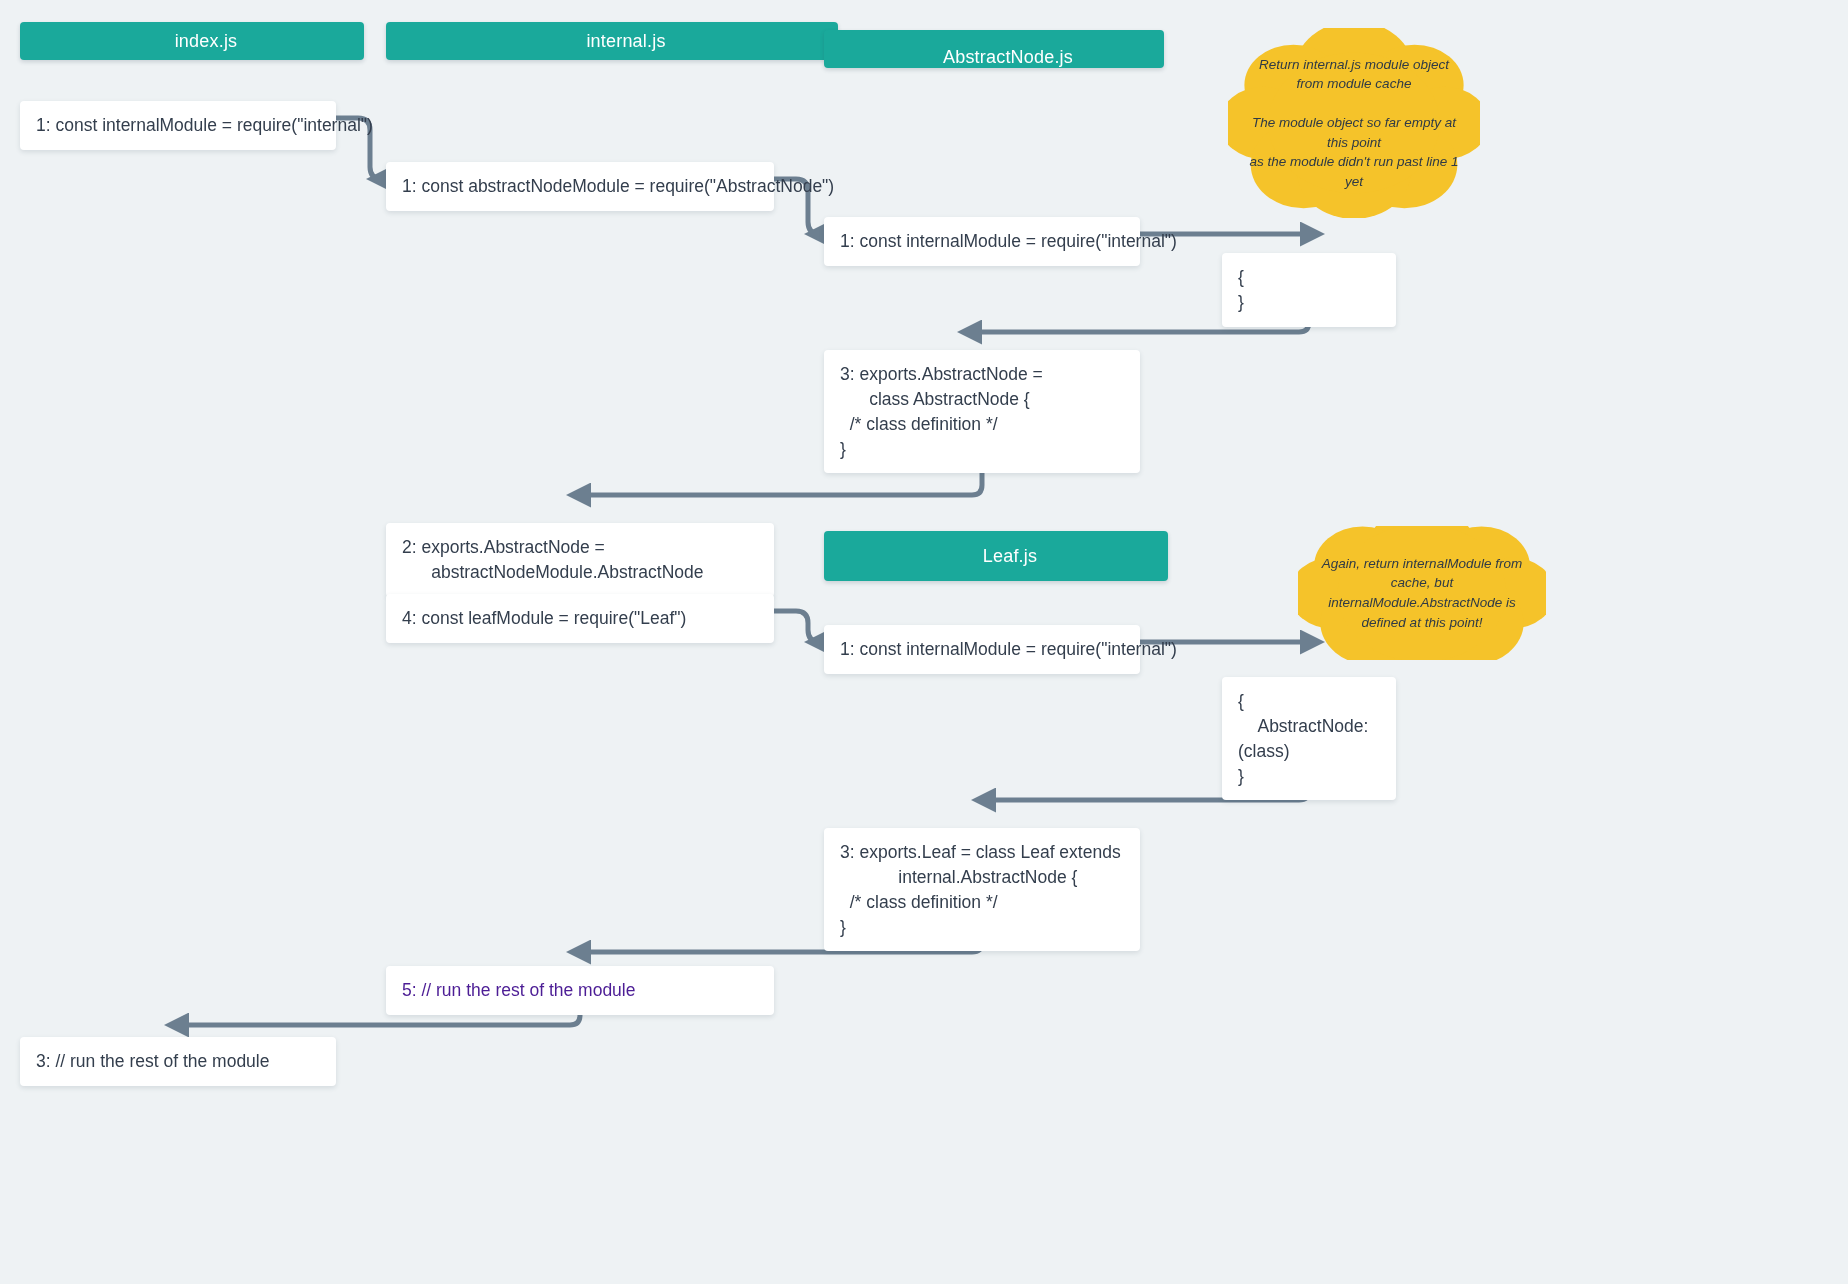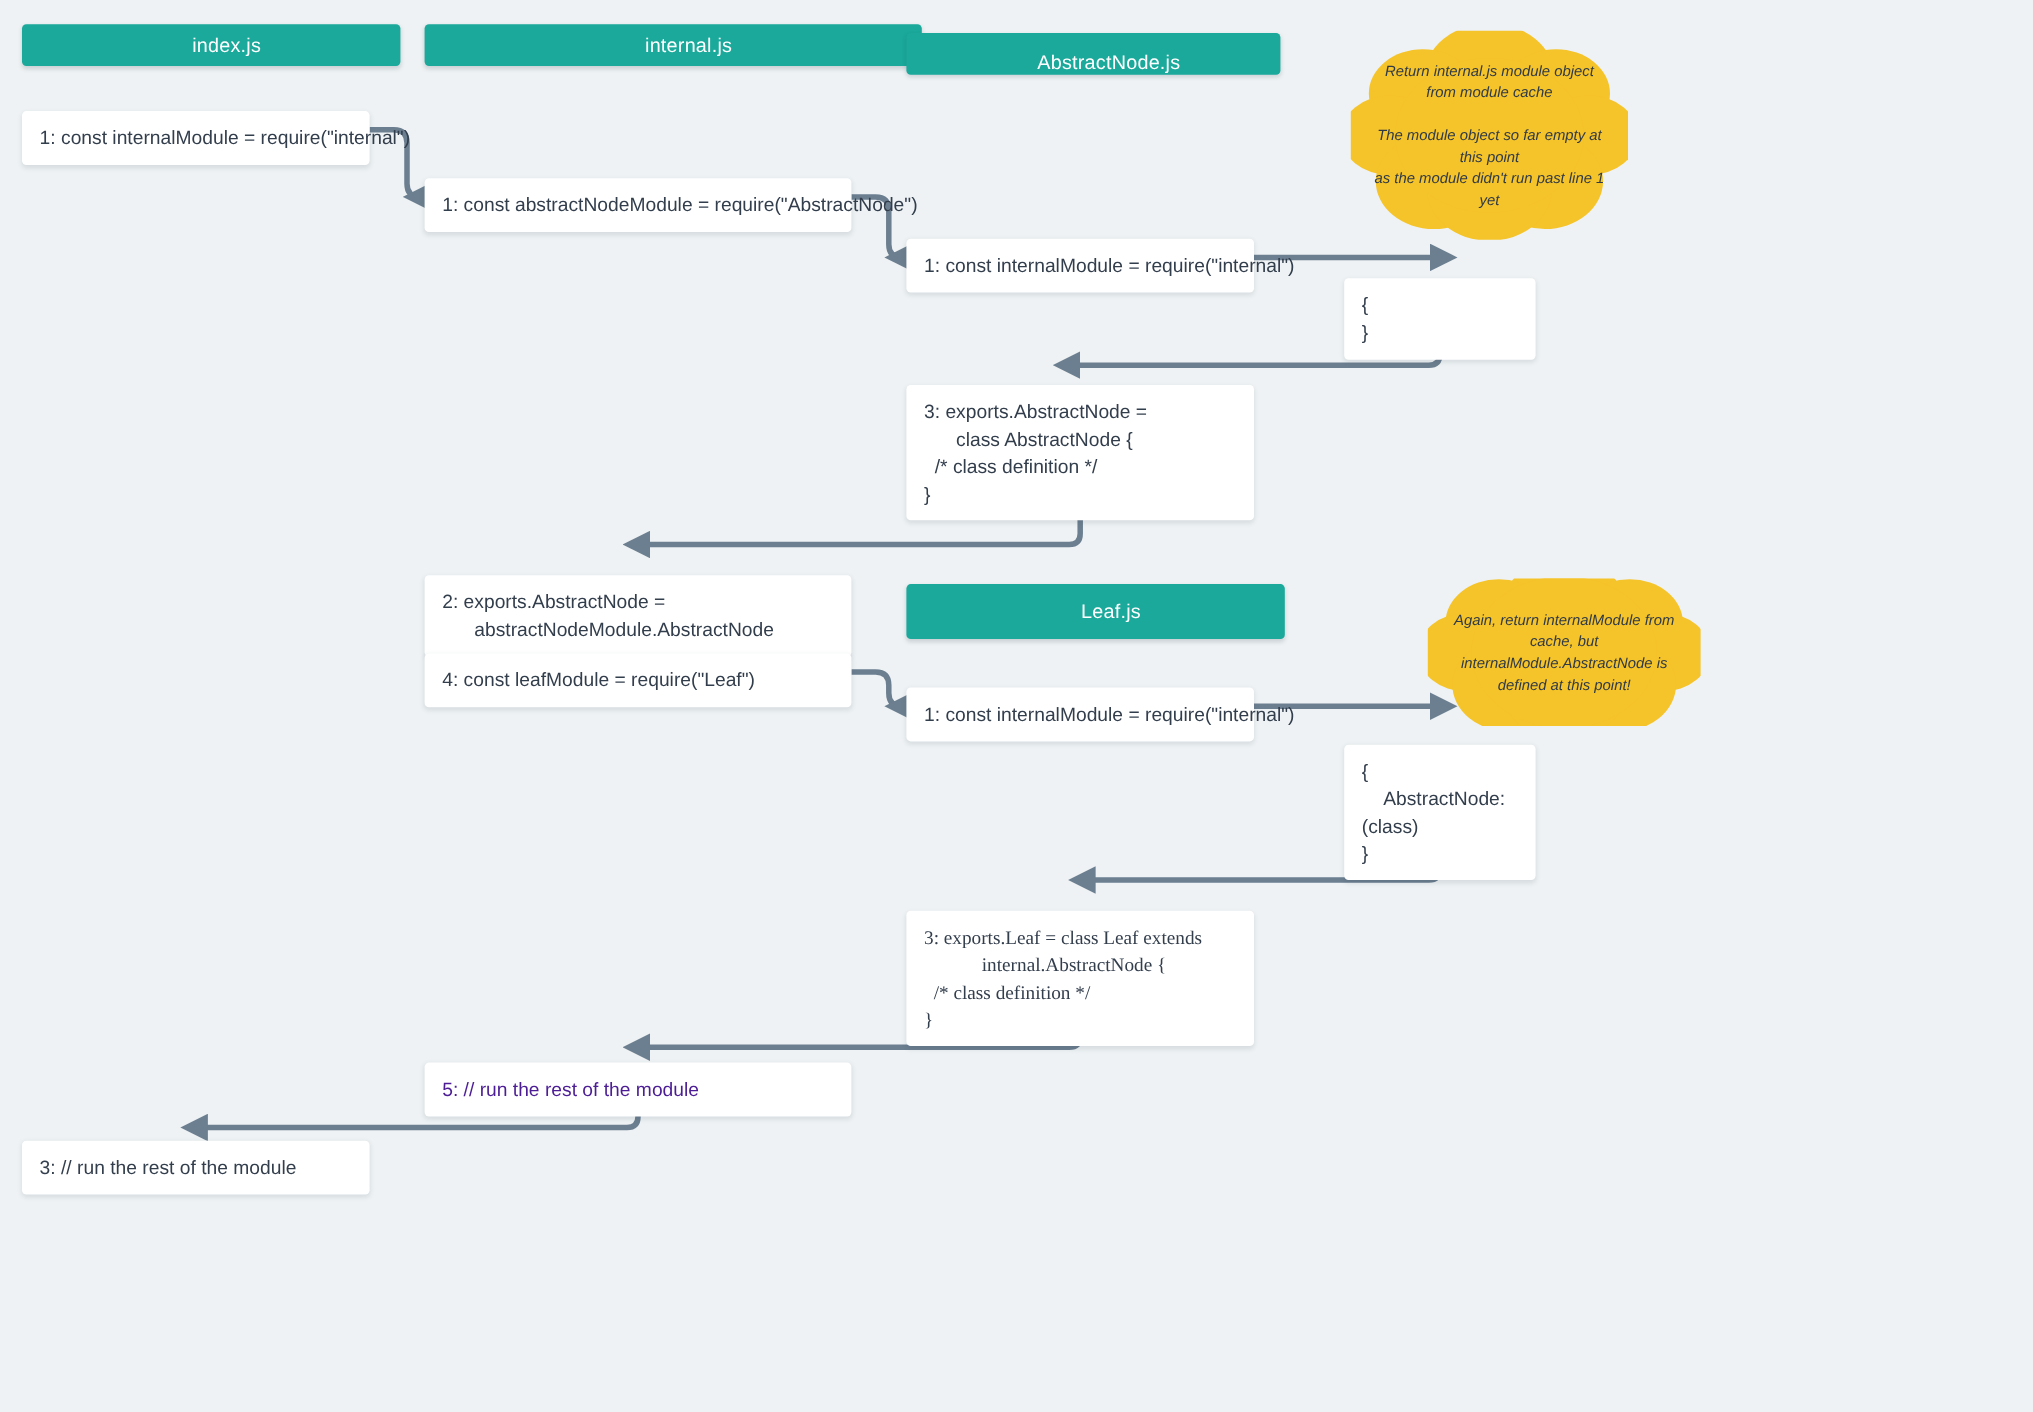--- a/index.html
+++ b/index.html
@@ -128,21 +128,21 @@
       class AbstractNode {
   /* class definition */
 }</span></div>
       <div class="code-box" style="left: 386px; top: 523px; width: 388px; min-height: 54px; background: rgb(255, 255, 255); color: rgb(51, 62, 77);"><span>2: exports.AbstractNode =
       abstractNodeModule.AbstractNode</span></div>
       <div class="code-box" style="left: 386px; top: 594px; width: 388px; min-height: 34px; background: rgb(255, 255, 255); color: rgb(51, 62, 77);"><span>4: const leafModule = require("Leaf")</span></div>
       <div class="code-box" style="left: 824px; top: 625px; width: 316px; min-height: 34px; background: rgb(255, 255, 255); color: rgb(51, 62, 77);"><span>1: const internalModule = require("internal")</span></div>
       <div class="code-box wrapme" style="left: 1222px; top: 677px; width: 174px; min-height: 91px; background: rgb(255, 255, 255); color: rgb(51, 62, 77);"><span>{
     AbstractNode: (class)
 }</span></div>
-      <div class="code-box" style="left: 824px; top: 828px; width: 316px; min-height: 95px; background: rgb(255, 255, 255); color: rgb(51, 62, 77); font-family: Liberation Serif, serif;"><span>3: exports.Leaf = class Leaf extends
+      <div class="code-box" style="left: 824px; top: 828px; width: 316px; min-height: 95px; background: rgb(255, 255, 255); color: rgb(51, 62, 77);"><span>3: exports.Leaf = class Leaf extends
             internal.AbstractNode {
   /* class definition */
 }</span></div>
       <div class="code-box" style="left: 386px; top: 966px; width: 388px; min-height: 34px; background: rgb(255, 255, 255); color: #4c1d95;"><span>5: // run the rest of the module</span></div>
       <div class="code-box" style="left: 20px; top: 1037px; width: 316px; min-height: 34px; background: rgb(255, 255, 255); color: rgb(51, 62, 77);"><span>3: // run the rest of the module</span></div>
     </div>
   <div id="clouds-layer">
       <div class="cloud" style="left: 1228px; top: 28px; width: 252px; height: 190px; color: rgb(47, 58, 69);">
         <svg class="cloud-svg" viewBox="0 0 252 190" xmlns="http://www.w3.org/2000/svg">
           <g>

